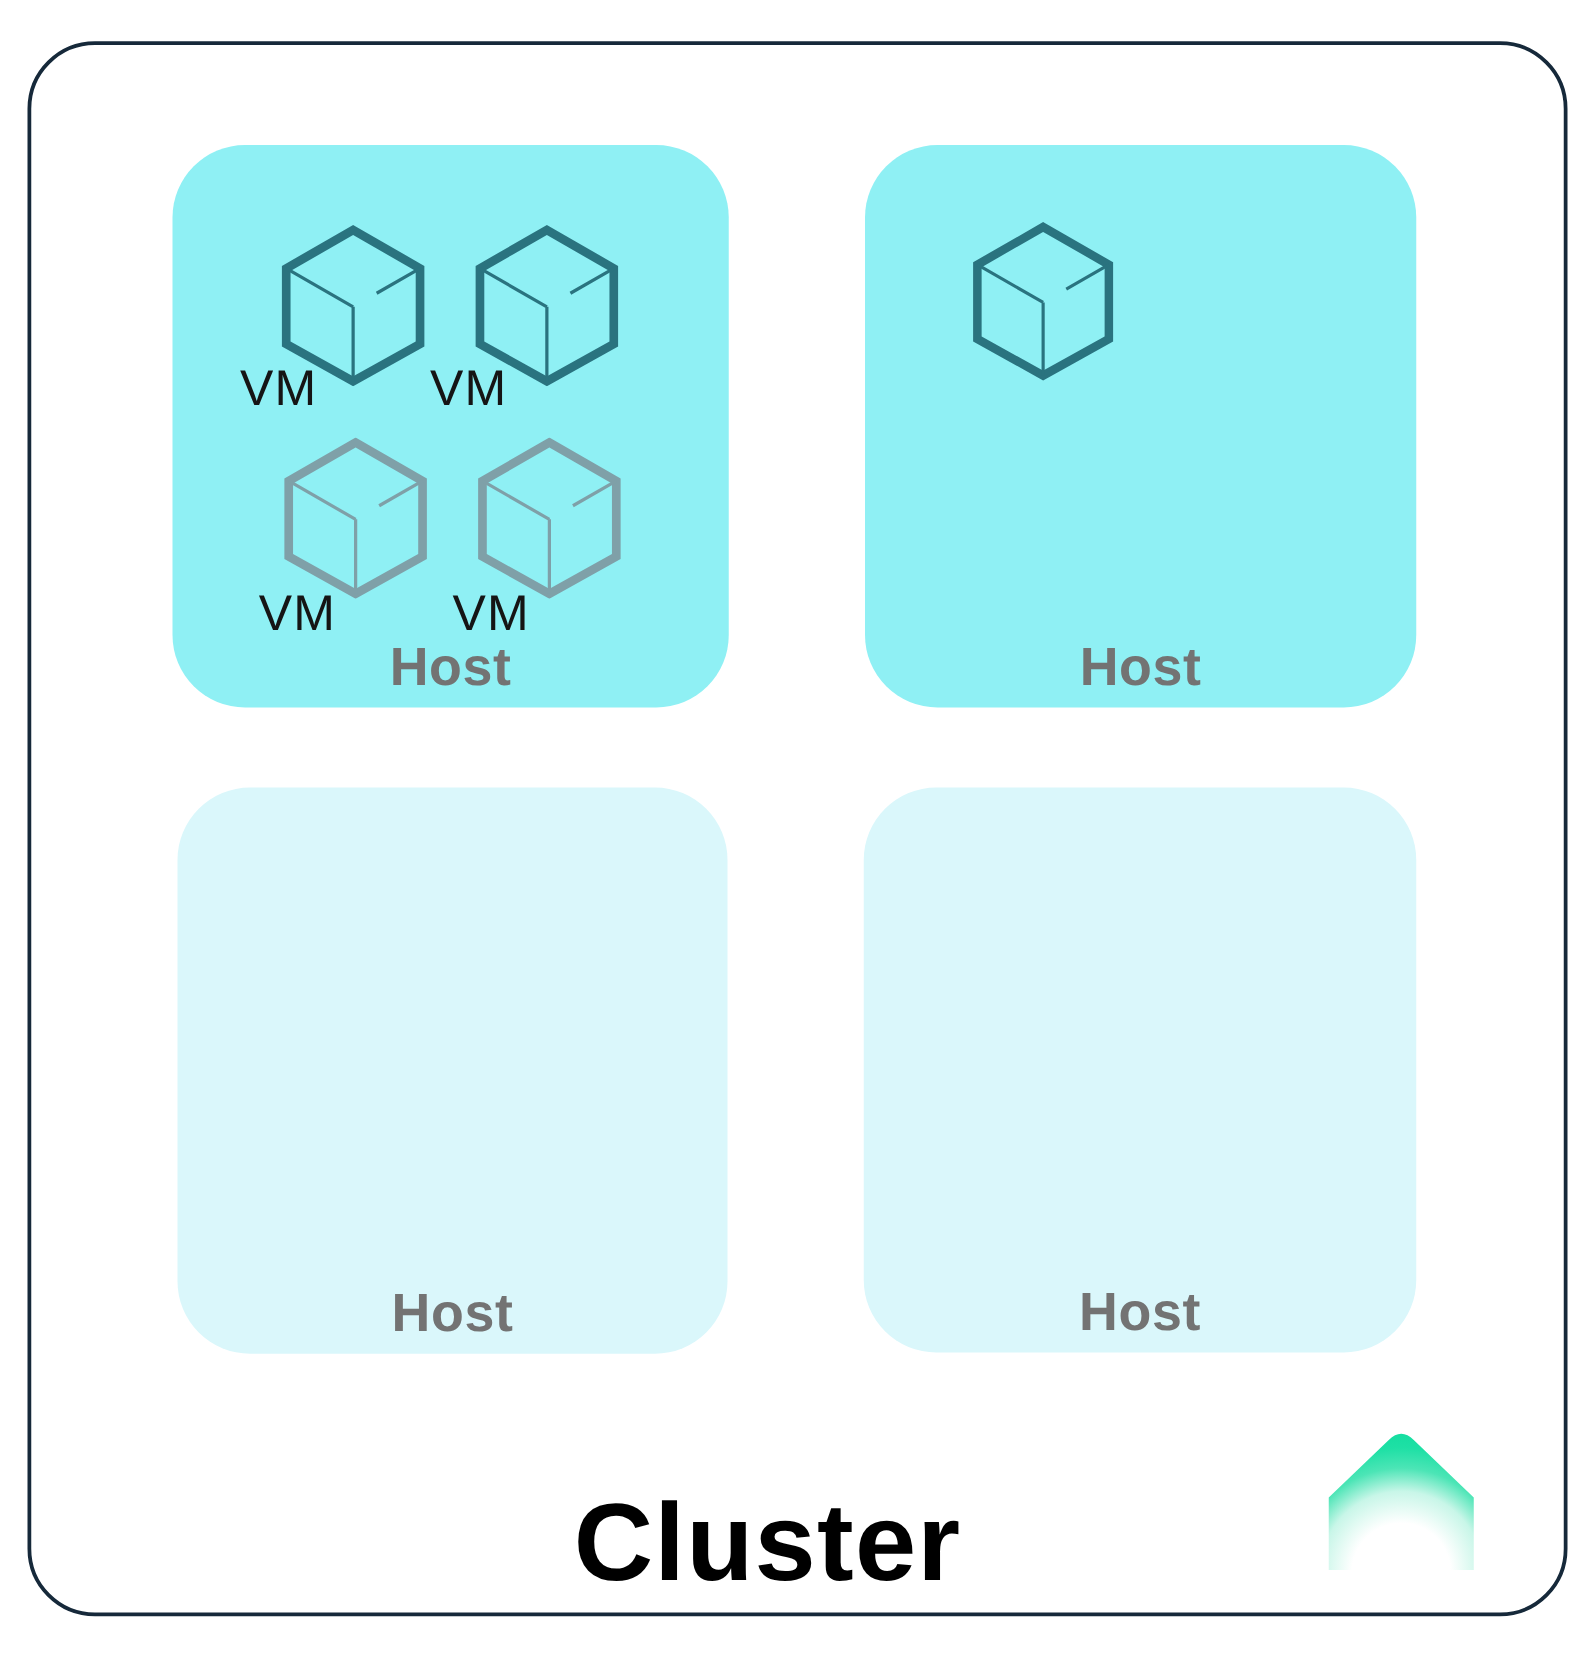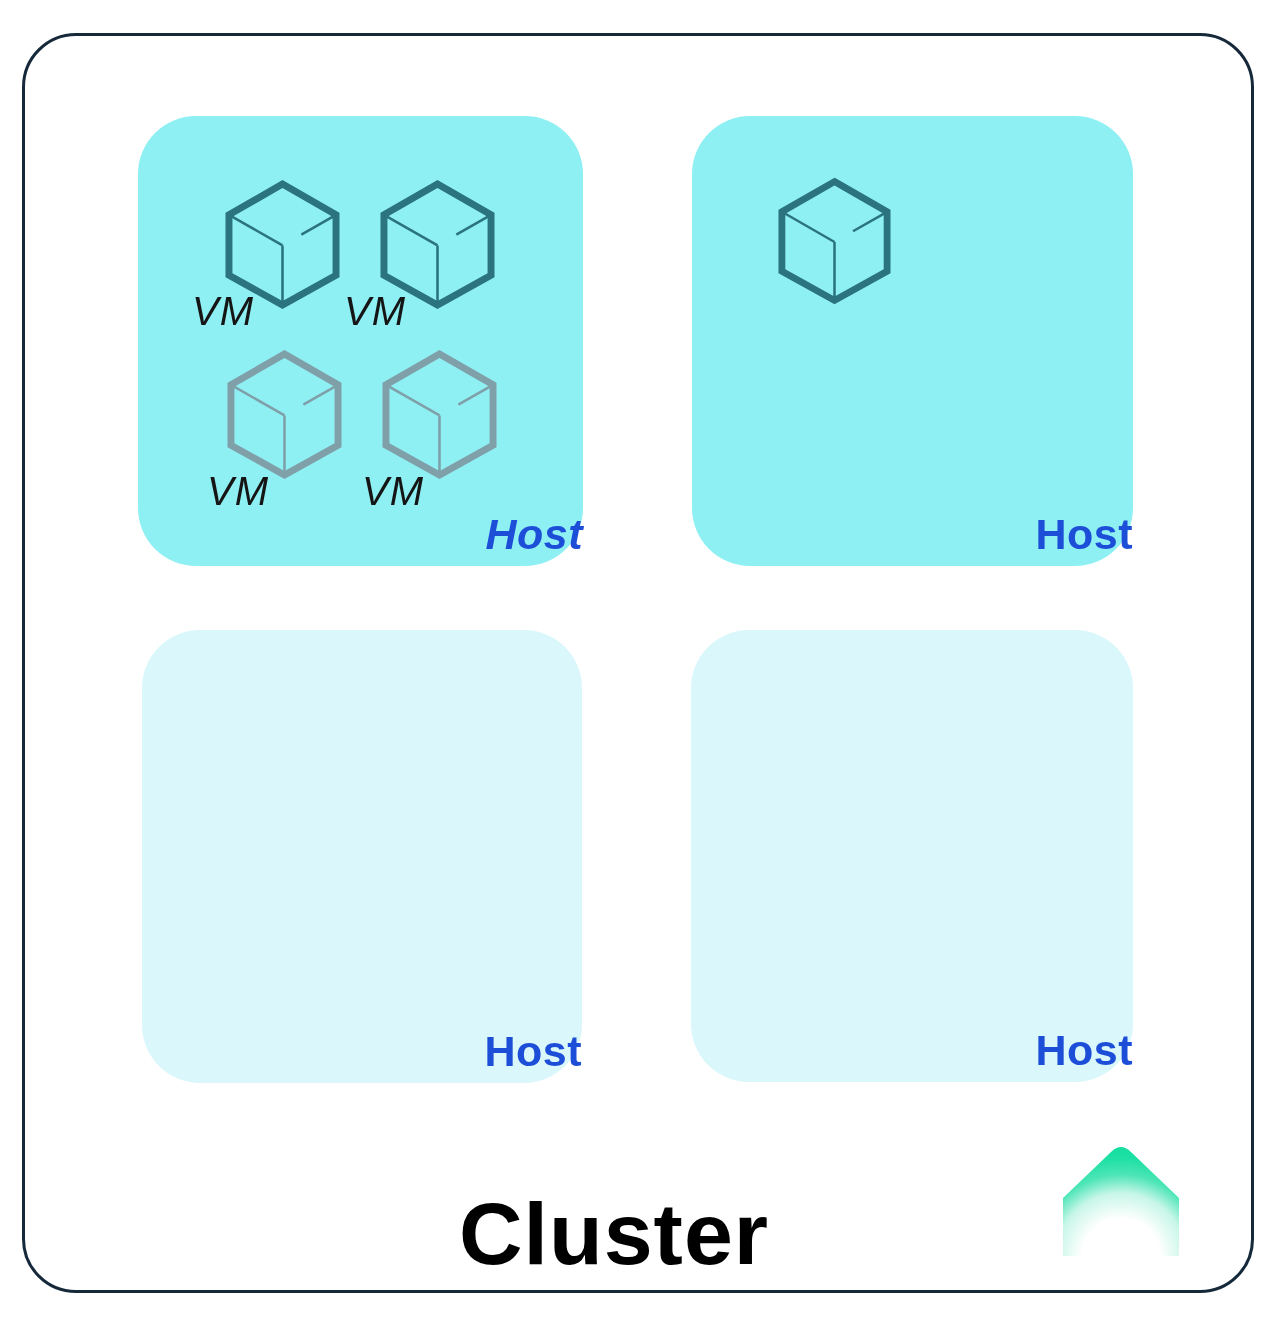--- a/index.html
+++ b/index.html
@@ -30,35 +30,35 @@
   }
 
   
   .host {
     position: absolute;
     border-radius: 58px;
   }
   .host.active { background: #8FF0F4; }
   .host.empty  { background: #DAF7FB; }
 
-  .host-1 { left: 138px; top: 116px;  width: 445px; height: 450px; font-style: italic; }
+  .host-1 { left: 138px; top: 116px;  width: 445px; height: 450px; }
   .host-2 { left: 692px; top: 116px;  width: 441px; height: 450px; }
   .host-3 { left: 142px; top: 630px;  width: 440px; height: 453px; }
   .host-4 { left: 691px; top: 630px;  width: 442px; height: 452px; }
 
   .host-label {
     position: absolute;
     bottom: 10px;
     left: 0;
     width: 100%;
-    text-align: right;
+    text-align: center;
     font-size: 43px;
     font-weight: 800;
     letter-spacing: 0.5px;
-    color: #1d4ed8;
+    color: #737373;
     line-height: 1;
   }
 
   
   .cube { position: absolute; }
   .cube svg { display: block; }
   .cube.active path { stroke: #2A737F; }
   .cube.ghost  path { stroke: #7FA0A8; }
   .cube path.hex   { fill: none; stroke-width: 7; }
   .cube path.inner { fill: none; stroke-width: 2.6; }

